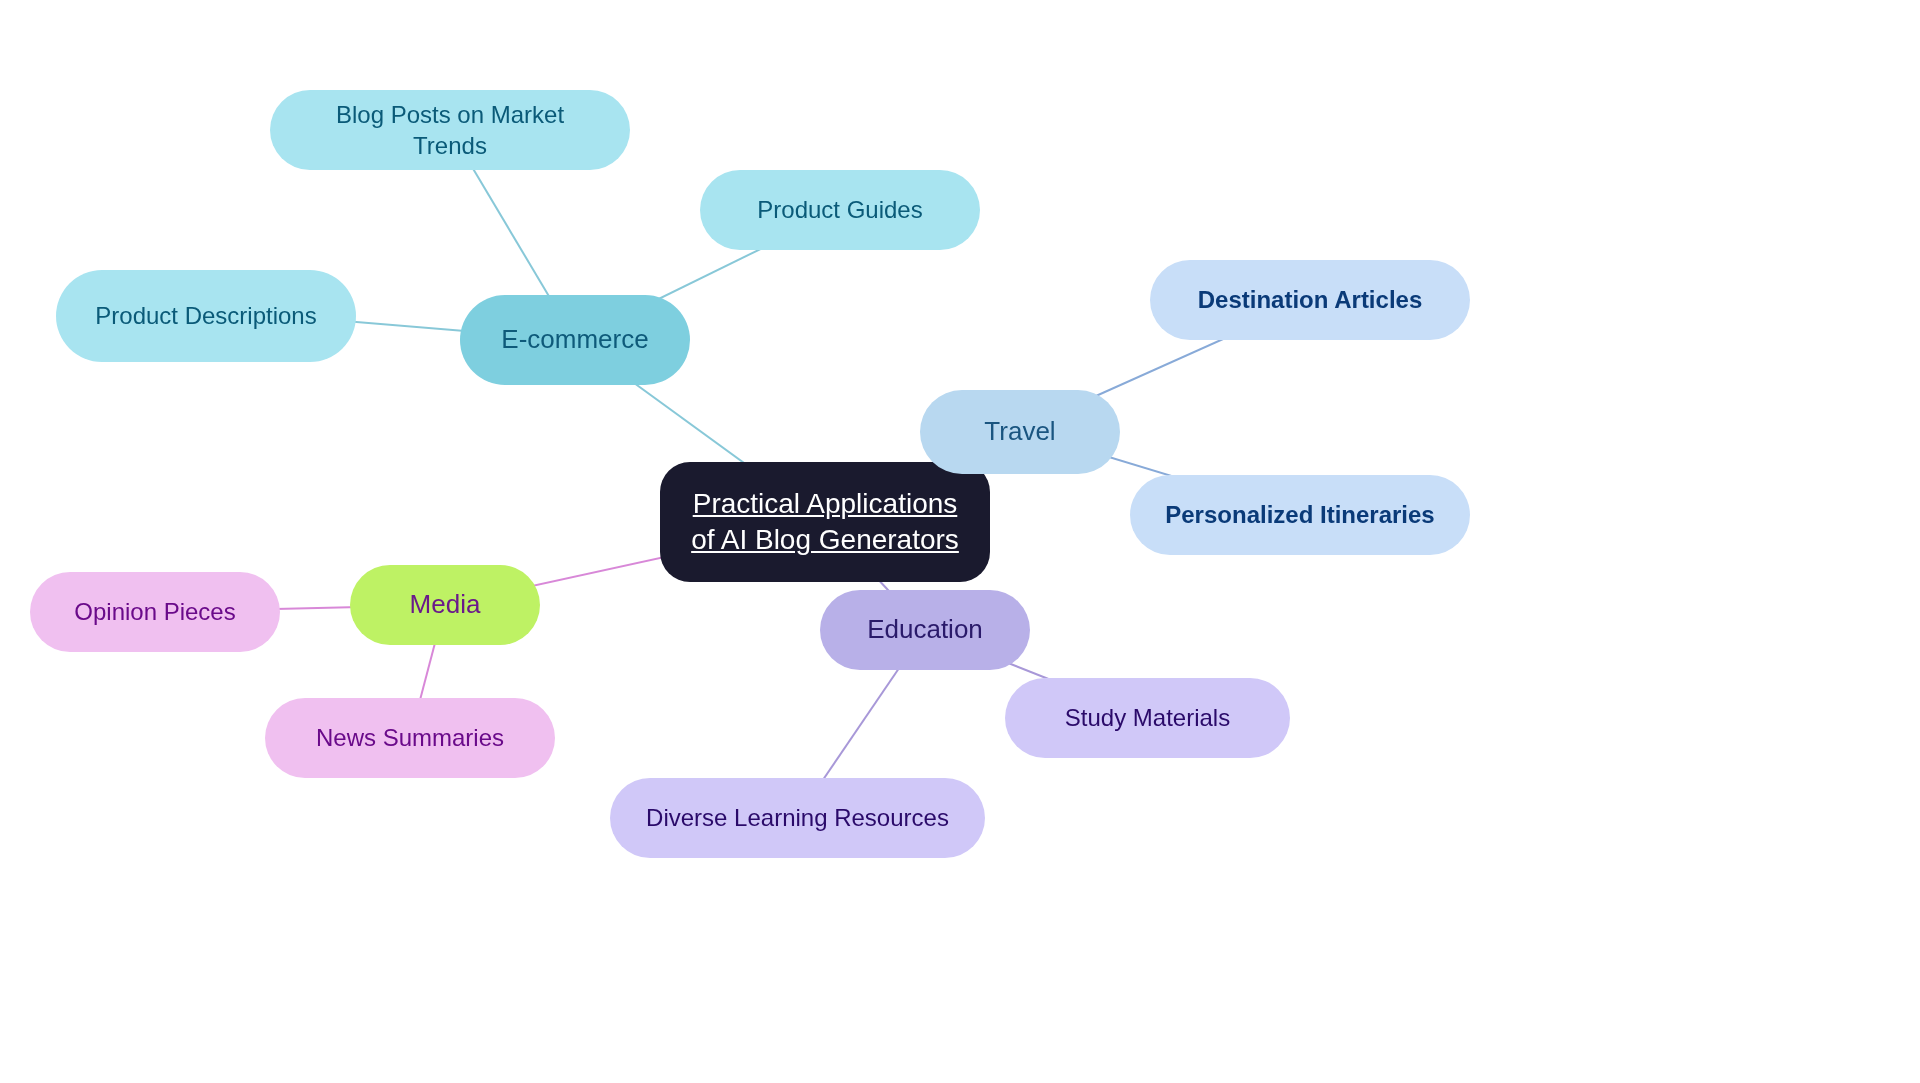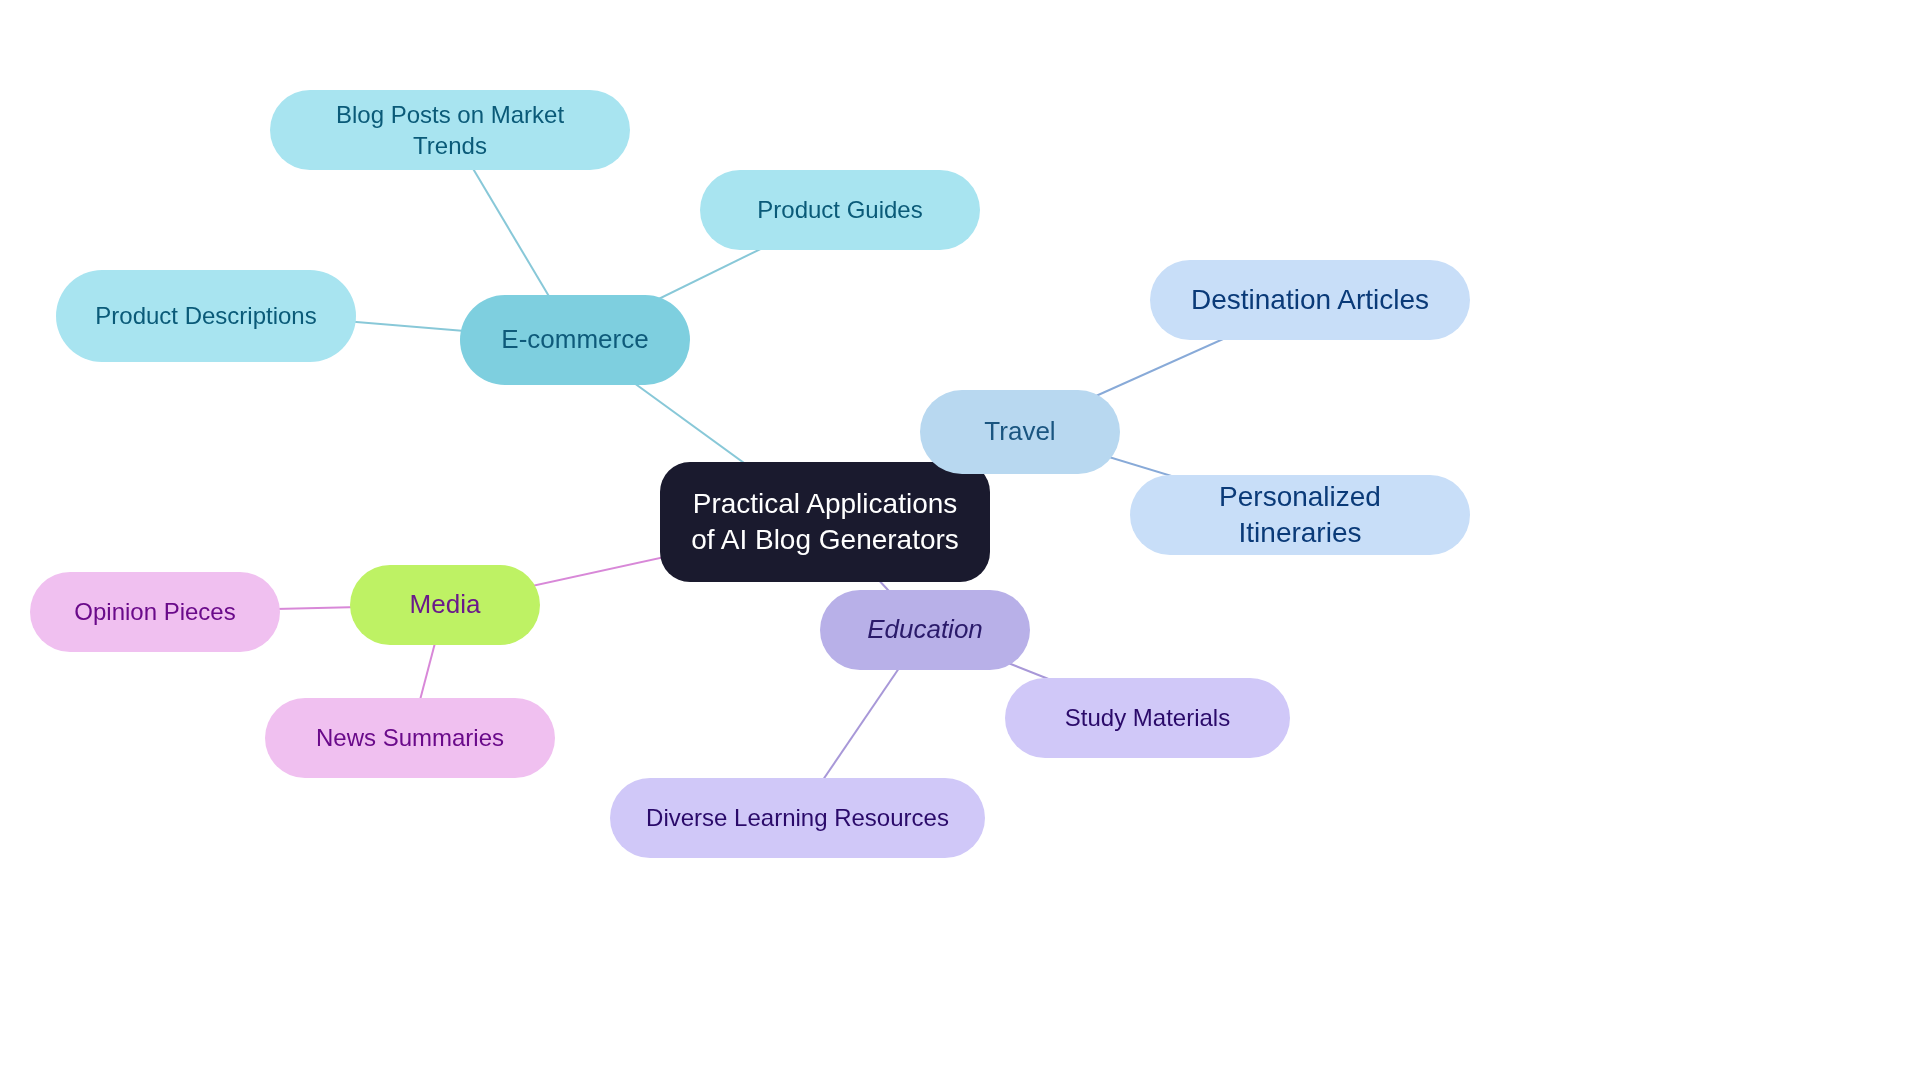--- a/index.html
+++ b/index.html
@@ -36,20 +36,21 @@
     }
 
     .node-center {
       background: #1a1a2e;
       color: #ffffff;
       font-size: 28px;
       font-weight: 500;
       width: 330px;
       height: 120px;
       border-radius: 30px;
+      text-decoration: underline;
     }
 
     .node-ecommerce {
       background: #7ecfdf;
       color: #0e5a7a;
       width: 230px;
       height: 90px;
       text-align: right;
     }
 
@@ -65,37 +66,37 @@
       color: #6a1a8a;
       width: 190px;
       height: 80px;
     }
 
     .node-education {
       background: #b8b0e8;
       color: #2a1a6a;
       width: 210px;
       height: 80px;
-      font-style: italic;
     }
 
     .node-leaf-cyan {
       background: #a8e4f0;
       color: #0a5a78;
       width: 330px;
       height: 80px;
       font-size: 24px;
     }
 
     .node-leaf-blue {
       background: #c8def8;
       color: #0a3a78;
       width: 330px;
       height: 80px;
-      font-size: 28px;
+      font-size: 24px;
+      font-weight: bold;
     }
 
     .node-leaf-pink {
       background: #f0c0f0;
       color: #6a0a8a;
       width: 280px;
       height: 80px;
       font-size: 24px;
     }
 

